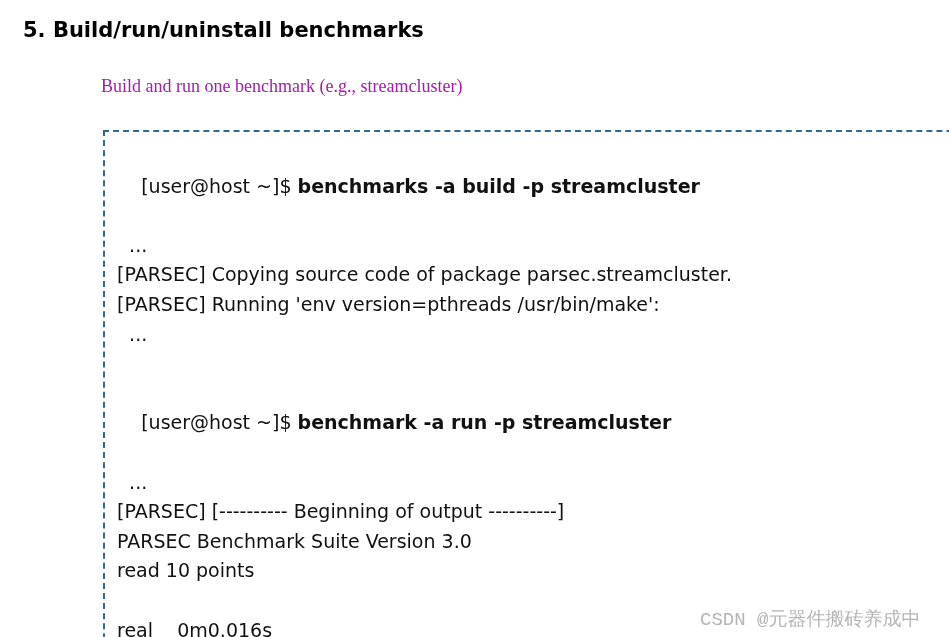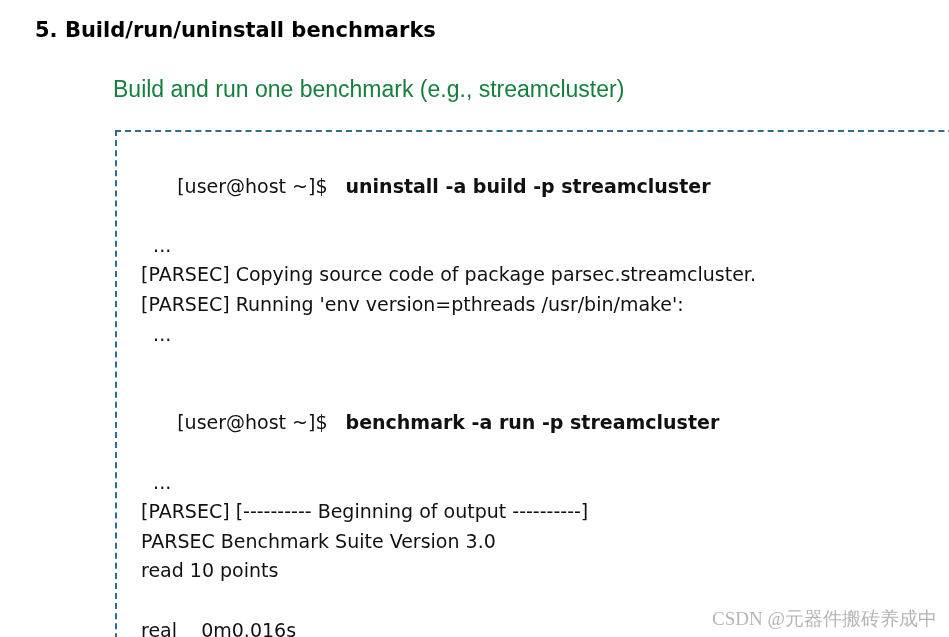--- a/index.html
+++ b/index.html
@@ -1,20 +1,20 @@
 <!DOCTYPE html>
 <html style="--border-color: #2e6b8e; --text-color: #111111; --watermark-color: #b5b5b5;"><head>
 <meta charset="utf-8">
 <style>
   :root {
     --border-color: #2e6b8e;
     --text-color: #111111;
     --watermark-color: #b5b5b5;
   }
-  * { box-sizing: border-box; margin-left: 12px; }
+  * { box-sizing: border-box; }
   html, body { margin: 0; padding: 0; }
   body {
     width: 949px;
     height: 637px;
     background: #ffffff;
     overflow: hidden;
     position: relative;
     font-family: "DejaVu Sans", sans-serif;
   }
   .page-title {
@@ -24,24 +24,24 @@
     font-size: 21px;
     font-weight: bold;
     color: #000000;
     white-space: pre;
     font-family: "DejaVu Sans", sans-serif;
   }
   .section-subtitle {
     position: absolute;
     left: 101px;
     top: 76px;
-    font-size: 23px;
-    color: #15803d;
+    font-size: 18px;
+    color: #a21caf;
     white-space: pre;
-    font-family: Liberation Sans, sans-serif;
+    font-family: Liberation Serif, serif;
   }
   .terminal-box {
     position: absolute;
     left: 103px;
     top: 130px;
     width: 980px;   
     height: 620px;  
     border: 2px dashed var(--border-color);
     padding: 10px 8px 8px 12px;
     background: #ffffff;
@@ -56,33 +56,33 @@
   .terminal-line .cmd {
     font-weight: bold;
   }
   .watermark {
     position: absolute;
     left: 700px;
     top: 606px;
     font-size: 19px;
     color: var(--watermark-color);
     white-space: pre;
-    font-family: Liberation Serif, serif;
+    font-family: Liberation Mono, monospace;
   }
 </style>
 </head>
 <body>
 
 <div class="page-title">5. Build/run/uninstall benchmarks</div>
 
 <div class="section-subtitle">Build and run one benchmark (e.g., streamcluster)</div>
 
 <div class="terminal-box">
   <div class="terminal-line">
-    <span>[user@host ~]$ </span><span class="cmd">uninstall -a build -p streamcluster</span>
+    <span>[user@host ~]$ </span><span class="cmd">benchmarks -a build -p streamcluster</span>
   </div>
   <div class="terminal-line">  ...</div>
   <div class="terminal-line">[PARSEC] Copying source code of package parsec.streamcluster.</div>
   <div class="terminal-line">[PARSEC] Running 'env version=pthreads /usr/bin/make':</div>
   <div class="terminal-line">  ...</div>
   <div class="terminal-line"> </div>
   <div class="terminal-line">
     <span>[user@host ~]$ </span><span class="cmd">benchmark -a run -p streamcluster</span>
   </div>
   <div class="terminal-line">  ...</div>

